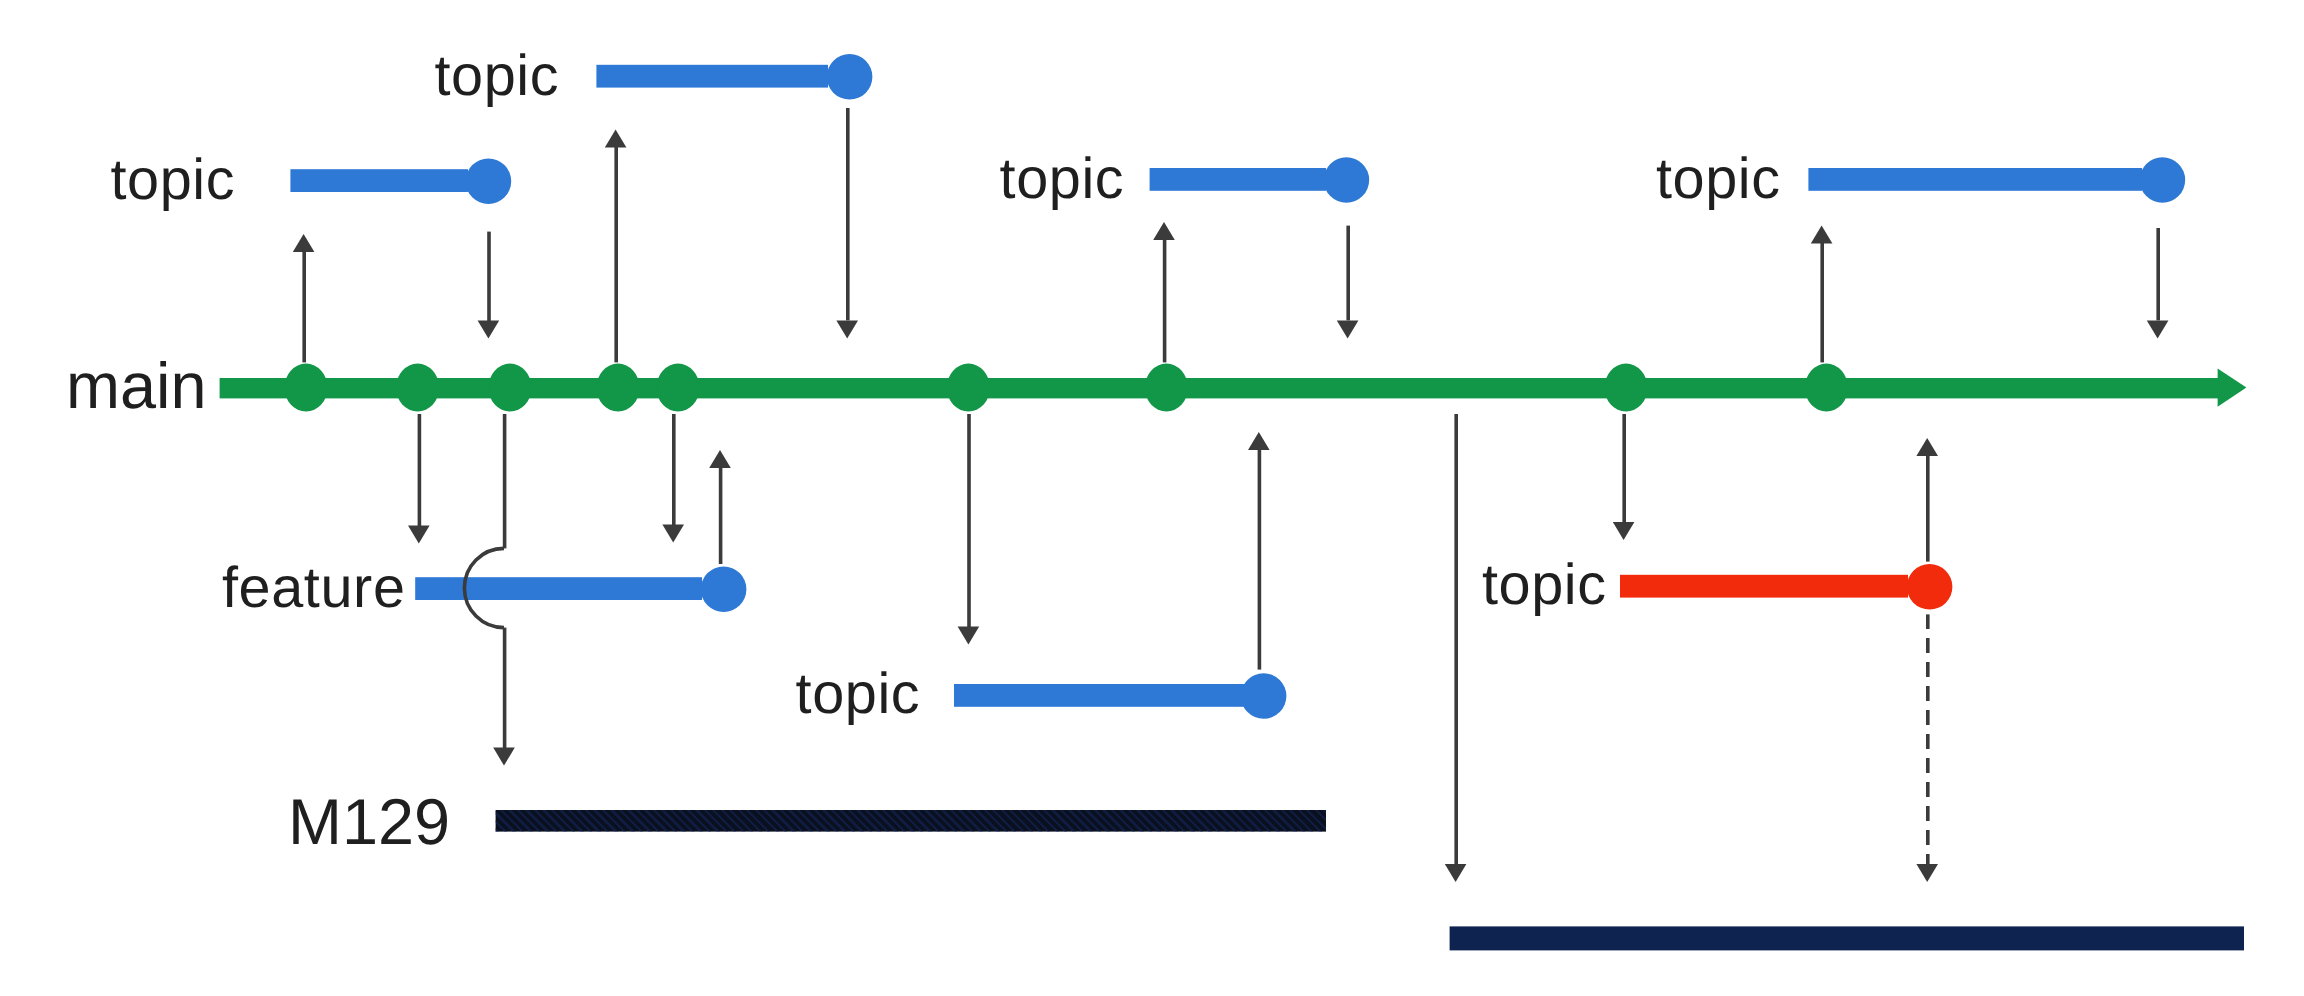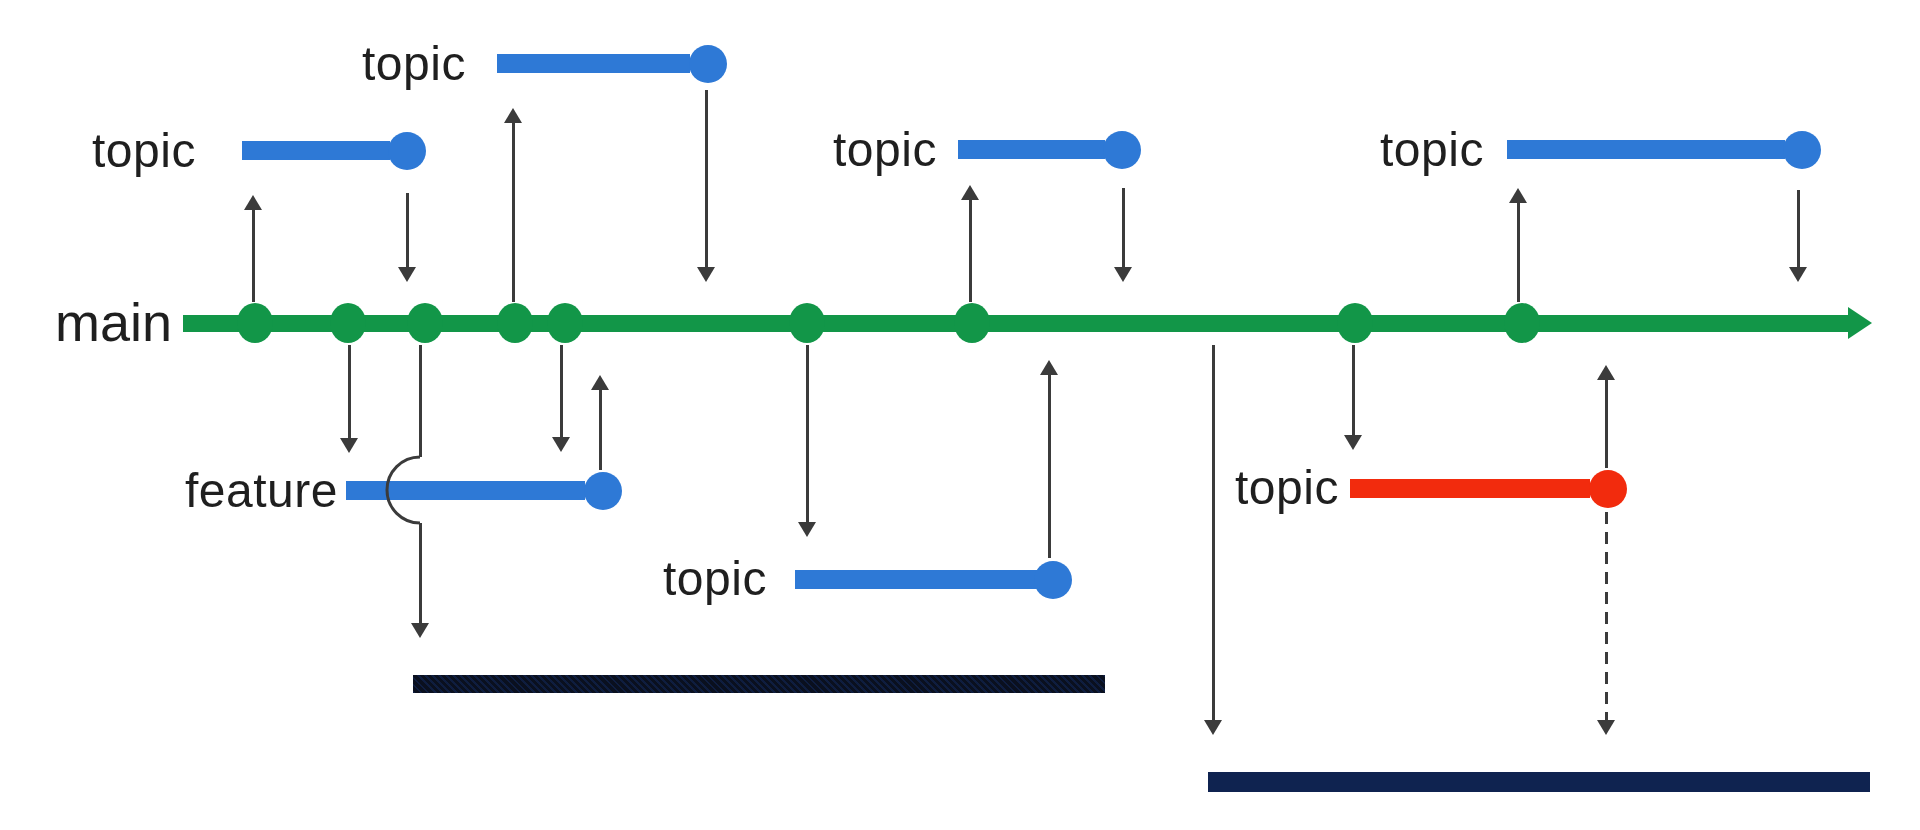--- a/index.html
+++ b/index.html
@@ -82,20 +82,21 @@
     <div class="bbar" style="left:795px;top:570px;width:243px"></div>
     <div class="btip" style="left:1034px;top:561px"></div>
   </div>
 
   <div class="red">
     <span class="lbl" style="left:1235px;top:464px">topic</span>
     <div class="bbar" style="left:1350px;top:479px;width:240px"></div>
     <div class="btip" style="left:1589px;top:470px"></div>
   </div>
 
+  <span class="lbl-big" style="left:240px;top:658px">M129</span>
   <div class="m129bar"></div>
   <div class="m130bar"></div>
 
   <div class="head-up" style="left:244px;top:195px"></div>
   <div class="vline" style="left:252px;top:207px;height:95px"></div>
 
   <div class="vline" style="left:406px;top:193px;height:75px"></div>
   <div class="head-down" style="left:398px;top:267px"></div>
 
   <div class="head-up" style="left:504px;top:108px"></div>

